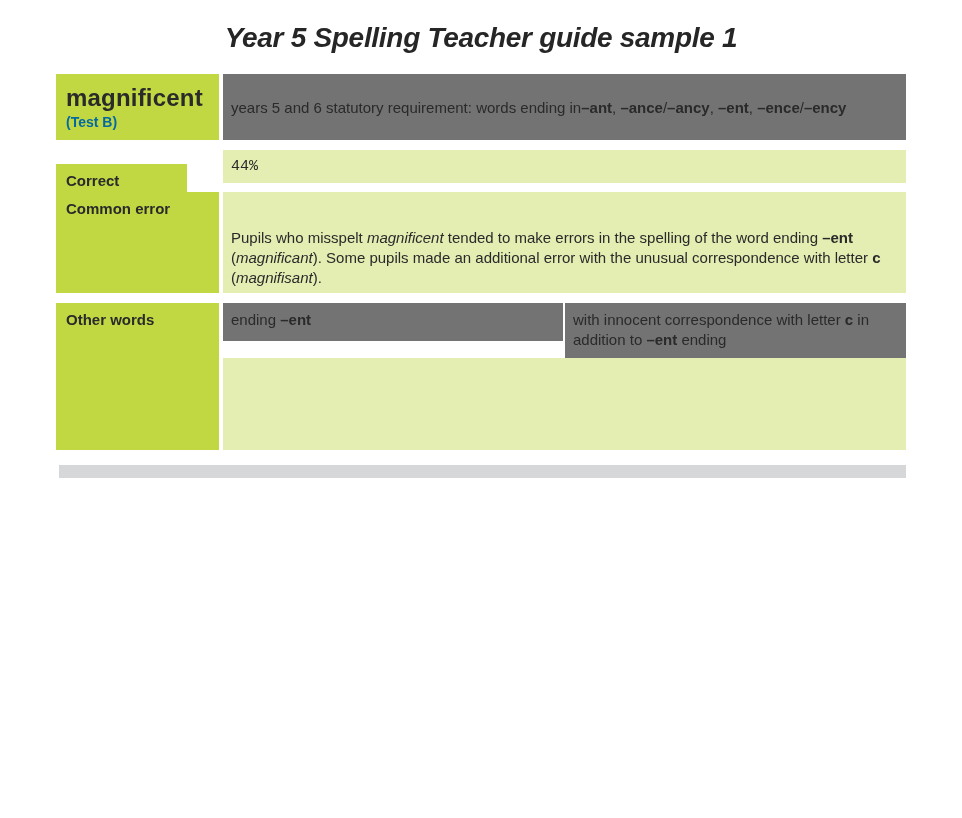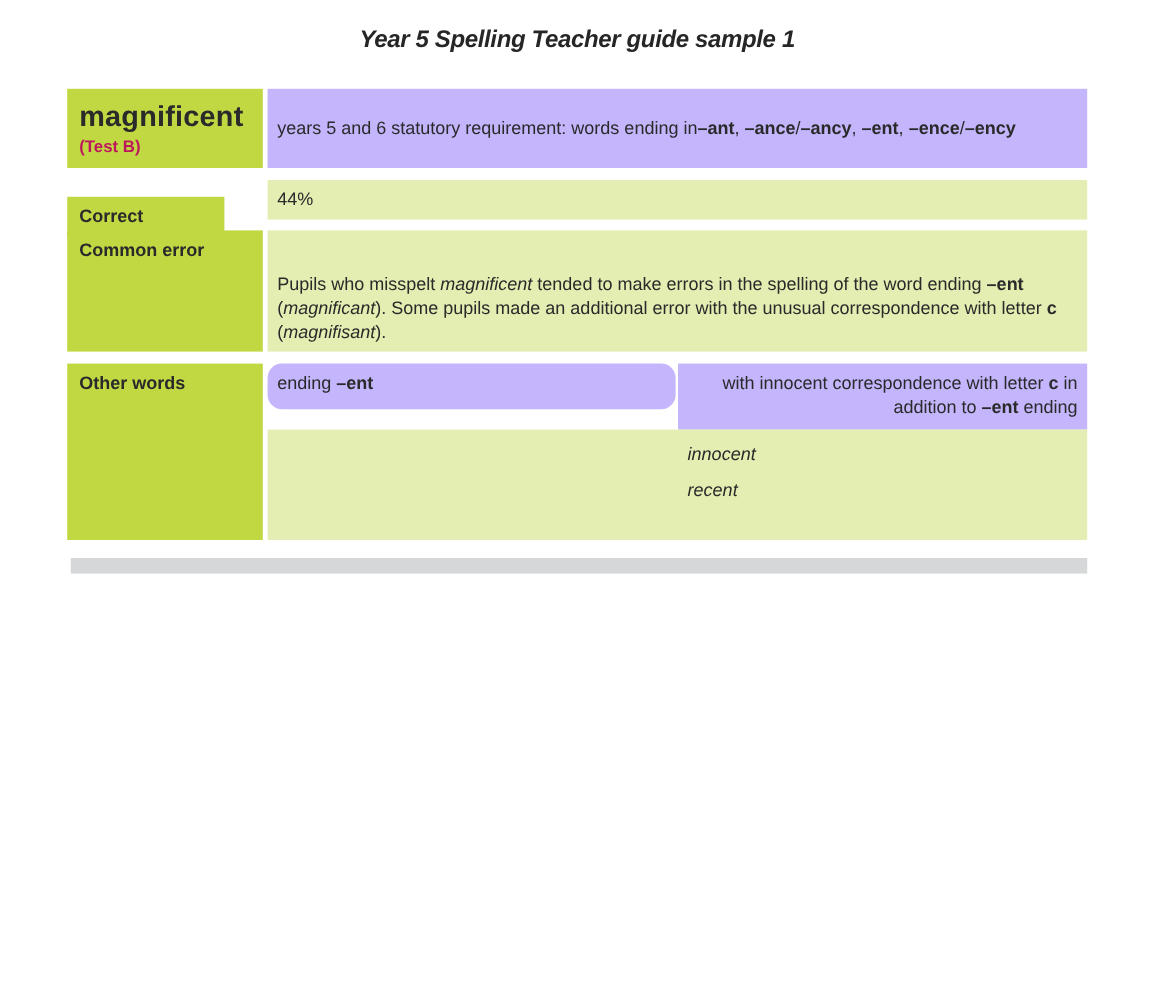--- a/index.html
+++ b/index.html
@@ -1,32 +1,32 @@
 <!DOCTYPE html>
 <html><head>
   <meta charset="utf-8">
   <style>
     * { margin: 0; padding: 0; box-sizing: border-box; }
     html, body { width: 962px; height: 818px; background: #ffffff; }
     body { position: relative; font-family: "Liberation Sans", "DejaVu Sans", sans-serif; color: #2a2a2a; overflow: hidden; }
 
     .title {
       position: absolute; left: 0; top: 22px; width: 962px;
-      text-align: center; font-size: 20px; font-weight: bold; font-style: italic;
+      text-align: center; font-size: 28px; font-weight: bold; font-style: italic;
       color: #262626; letter-spacing: -0.3px;
     }
 
     .cell { position: absolute; }
     .label { background: #c1d843; }
-    .head { background: #c4b5fd; text-align: right; }
+    .head { background: #737373; }
     .light { background: #e4edb2; }
 
     .label-text { position: absolute; left: 10px; font-weight: bold; font-size: 15px; color: #2a2a2a; }
     .word-title { position: absolute; left: 10px; top: 10px; font-size: 24px; font-weight: bold; color: #2a2a2a; letter-spacing: 0.2px; }
-    .word-sub { position: absolute; left: 10px; top: 40px; font-size: 14px; font-weight: bold; color: #be185d; }
+    .word-sub { position: absolute; left: 10px; top: 40px; font-size: 14px; font-weight: bold; color: #0369a1; }
 
     .txt { position: absolute; left: 8px; font-size: 15px; color: #2a2a2a; line-height: 20px; }
     .txt b { font-weight: bold; }
     .txt i { font-style: italic; }
 
     .wordlist { position: absolute; left: 8px; top: 6px; }
     .wordlist div { font-style: italic; font-size: 15px; line-height: 29.5px; color: #2a2a2a; }
 
     .graybar { position: absolute; left: 59px; top: 465px; width: 847px; height: 13px; background: #d6d7d8; }
   </style>
@@ -42,47 +42,43 @@
 <div class="cell head" style="left:223px; top:74px; width:683px; height:66px;">
   <div class="txt" style="top:24px;">
     <span>years 5 and 6 statutory requirement: words ending in</span><b>–ant</b><span>, </span><b>–ance</b><span>/</span><b>–ancy</b><span>, </span><b>–ent</b><span>, </span><b>–ence</b><span>/</span><b>–ency</b>
   </div>
 </div>
 
 <div class="cell label" style="left:56px; top:164px; width:131px; height:33px;">
   <div class="label-text" style="top:8px;">Correct</div>
 </div>
 <div class="cell light" style="left:223px; top:150px; width:683px; height:33px;">
-  <div class="txt" style="top:7px;">44%</div>
+  <div class="txt" style="top:7px;font-family:Liberation Mono, monospace;">44%</div>
 </div>
 
 <div class="cell label" style="left:56px; top:192px; width:163px; height:101px;">
   <div class="label-text" style="top:8px;">Common error</div>
 </div>
 <div class="cell light" style="left:223px; top:192px; width:683px; height:101px;">
   <div class="txt" style="top:36px; width:665px;">
     <span>Pupils who misspelt </span><i>magnificent</i><span> tended to make errors in the spelling of the word ending </span><b>–ent</b><br><span>(</span><i>magnificant</i><span>). Some pupils made an additional error with the unusual correspondence with letter </span><b>c</b><span> (</span><i>magnifisant</i><span>).</span>
   </div>
 </div>
 
 <div class="cell label" style="left:56px; top:303px; width:163px; height:147px;">
   <div class="label-text" style="top:8px;">Other words</div>
 </div>
 
-<div class="cell head" style="left:223px; top:303px; width:340px; height:38px;border-radius:12px;">
+<div class="cell head" style="left:223px; top:303px; width:340px; height:38px;">
   <div class="txt" style="top:7px;">
     <span>ending </span><b>–ent</b>
   </div>
 </div>
 <div class="cell head" style="left:565px; top:303px; width:341px; height:55px;">
   <div class="txt" style="top:7px; width:325px;">
     <span>with innocent correspondence with letter </span><b>c</b><span> in addition to </span><b>–ent</b><span> ending</span>
   </div>
 </div>
 
 <div class="cell light" style="left:223px; top:358px; width:683px; height:92px;">
-  <div class="wordlist" style="left:350px;">
-    <div>innocent</div>
-    <div>recent</div>
-  </div>
 </div>
 
 <div class="graybar"></div>
 
 </body></html>

